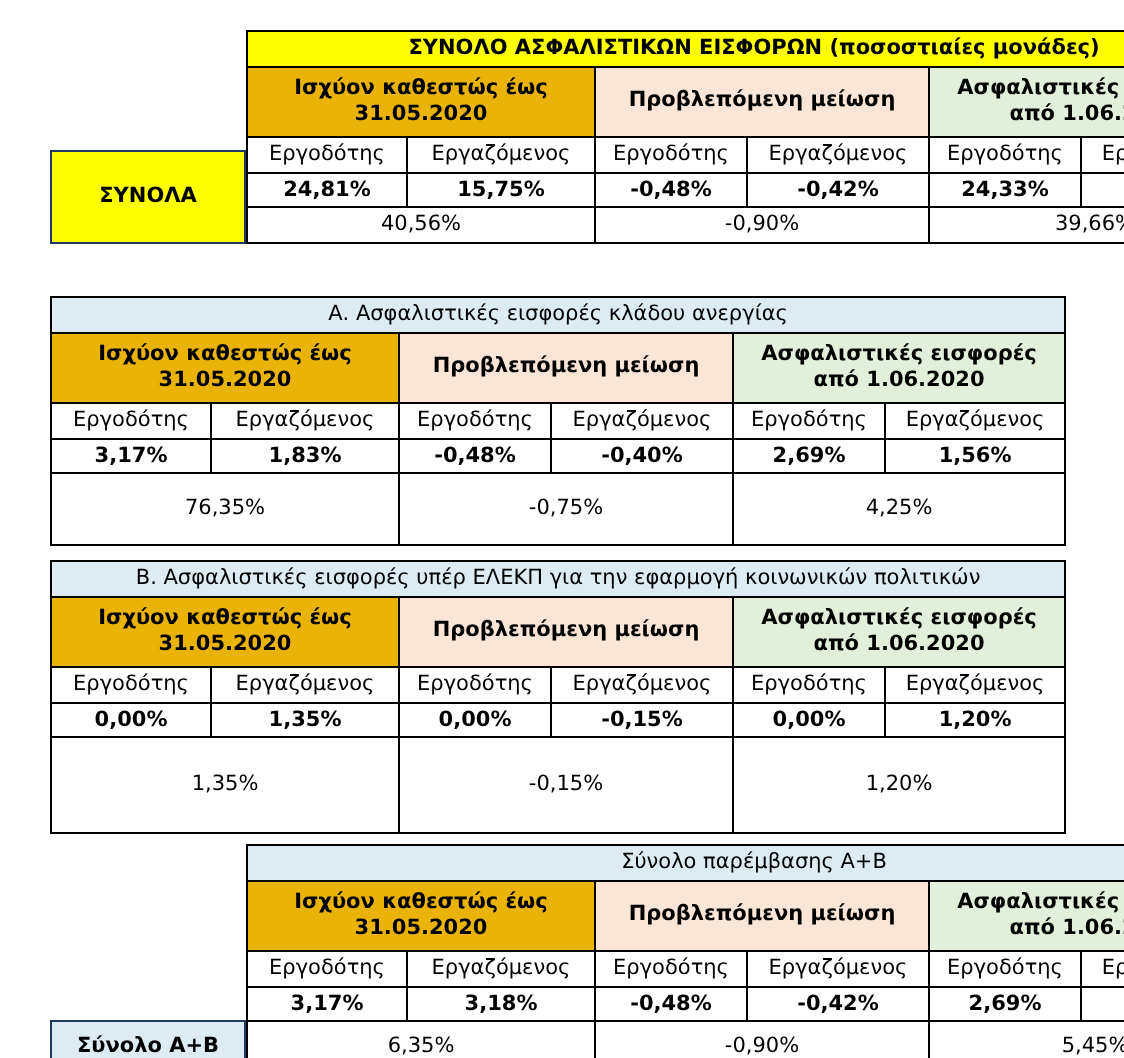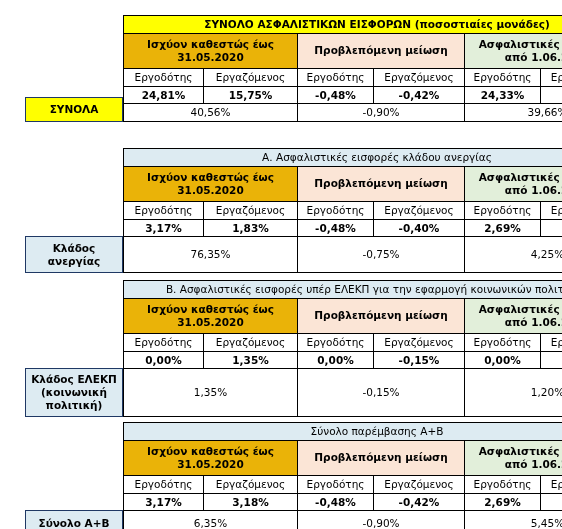--- a/index.html
+++ b/index.html
@@ -121,21 +121,21 @@
   col.c6 { width: 90px; }
 </style>
 </head>
 <body>
 
 <div class="sheet">
 
   <div class="block" style="left:25px; top:15px;">
     <div class="label-col">
       <div class="label-spacer"></div>
-      <div class="label-cell yellow" style="height:25px;">
+      <div class="label-cell yellow" style="height:47px;">
         <span>ΣΥΝΟΛΑ</span>
       </div>
     </div>
     <table class="grid">
       <colgroup>
         <col class="c1">
           <col class="c2">
           <col class="c3">
           <col class="c4">
           <col class="c5">
@@ -177,29 +177,20 @@
         <tr>
           <td class="total" colspan="2">40,56%</td>
           <td class="total" colspan="2">-0,90%</td>
           <td class="total" colspan="2">39,66%</td>
         </tr>
       </tbody>
     </table>
   </div>
 
   <div class="block" style="left:25px; top:148px;">
-    <div class="label-col">
-      <div class="label-spacer"></div>
-      <div class="label-cell blue" style="height:37px;">
-        <div>
-          <span>Κλάδος</span><br>
-          <span>ανεργίας</span>
-        </div>
-      </div>
-    </div>
     <table class="grid">
       <colgroup>
         <col class="c1">
           <col class="c2">
           <col class="c3">
           <col class="c4">
           <col class="c5">
           <col class="c6">
       </colgroup>
       <tbody>
@@ -238,30 +229,20 @@
         <tr>
           <td class="total" colspan="2" style="height:31px;">76,35%</td>
           <td class="total" colspan="2">-0,75%</td>
           <td class="total" colspan="2">4,25%</td>
         </tr>
       </tbody>
     </table>
   </div>
 
   <div class="block" style="left:25px; top:280px;">
-    <div class="label-col">
-      <div class="label-spacer"></div>
-      <div class="label-cell blue" style="height:49px;">
-        <div>
-          <span>Κλάδος ΕΛΕΚΠ</span><br>
-          <span>(κοινωνική</span><br>
-          <span>πολιτική)</span>
-        </div>
-      </div>
-    </div>
     <table class="grid">
       <colgroup>
         <col class="c1">
           <col class="c2">
           <col class="c3">
           <col class="c4">
           <col class="c5">
           <col class="c6">
       </colgroup>
       <tbody>

